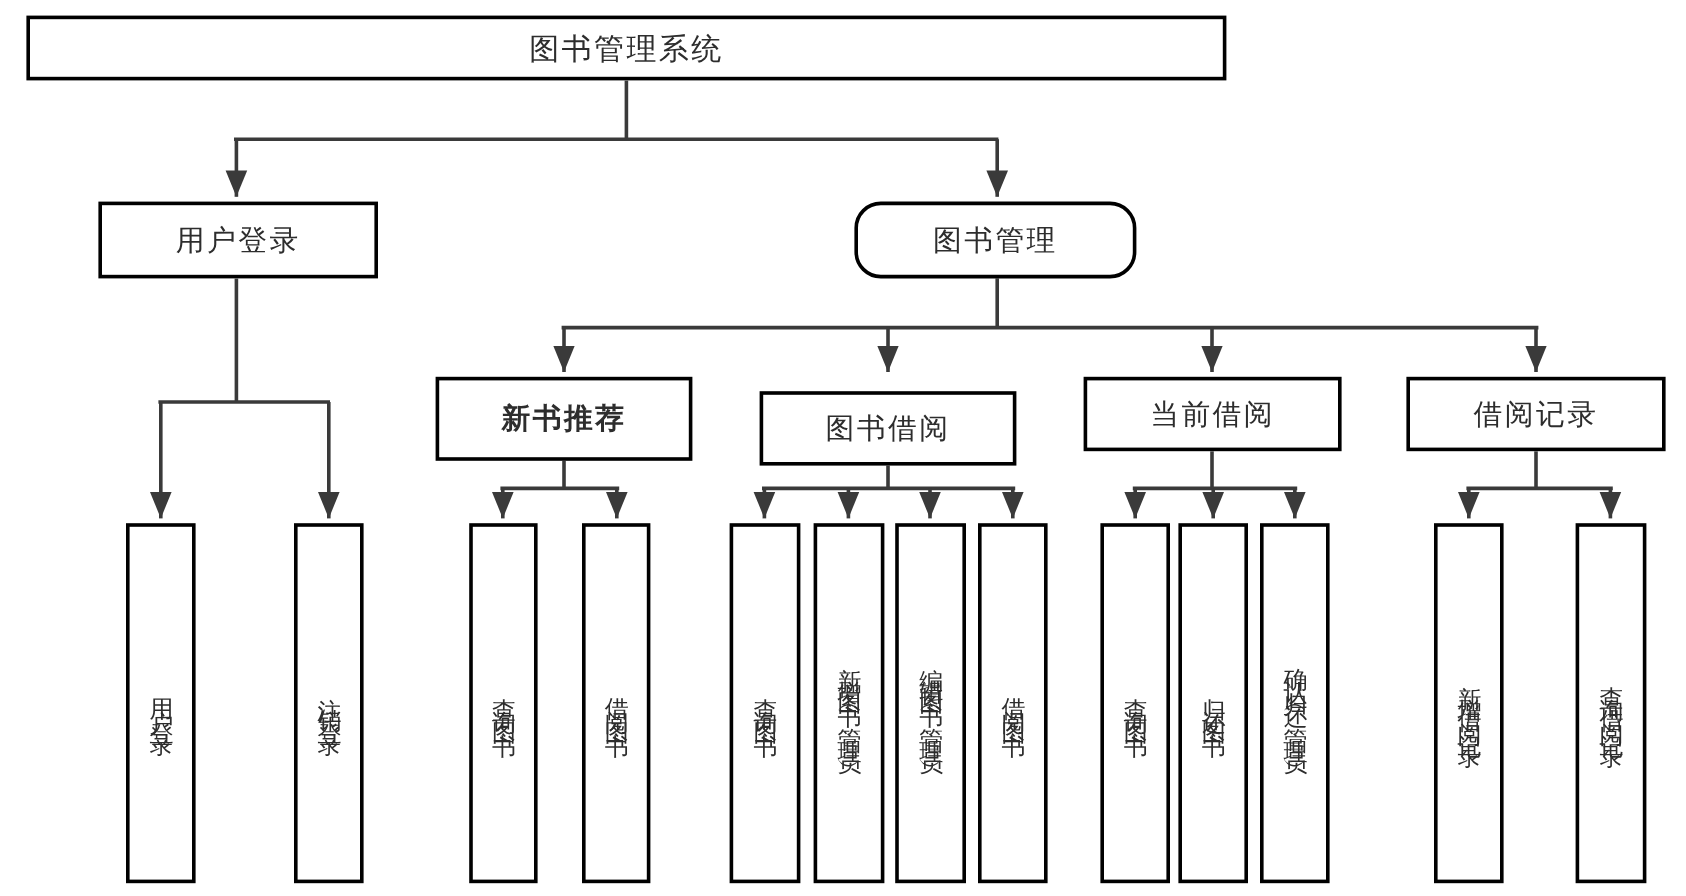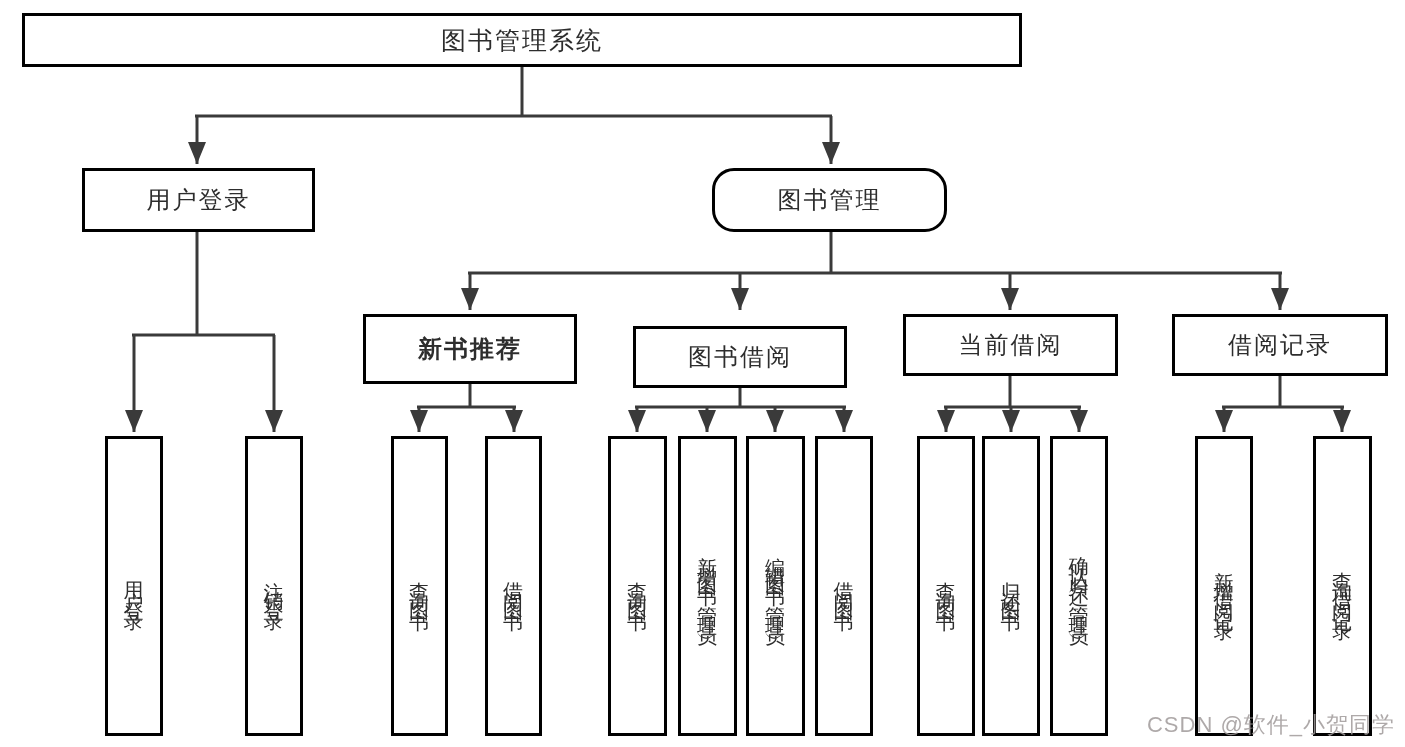--- a/index.html
+++ b/index.html
@@ -182,15 +182,14 @@
     <span class="v-label">确认归还（管理员）</span>
   </div>
 
   <div class="node v-node" style="left:1195px; top:436px; width:58px; height:300px;">
     <span class="v-label">新增借阅记录</span>
   </div>
   <div class="node v-node" style="left:1313px; top:436px; width:59px; height:300px;">
     <span class="v-label">查询借阅记录</span>
   </div>
 
-  <div class="watermark">CSDN @软件_小贺同学</div>
 
 </div>
 
 </body></html>

